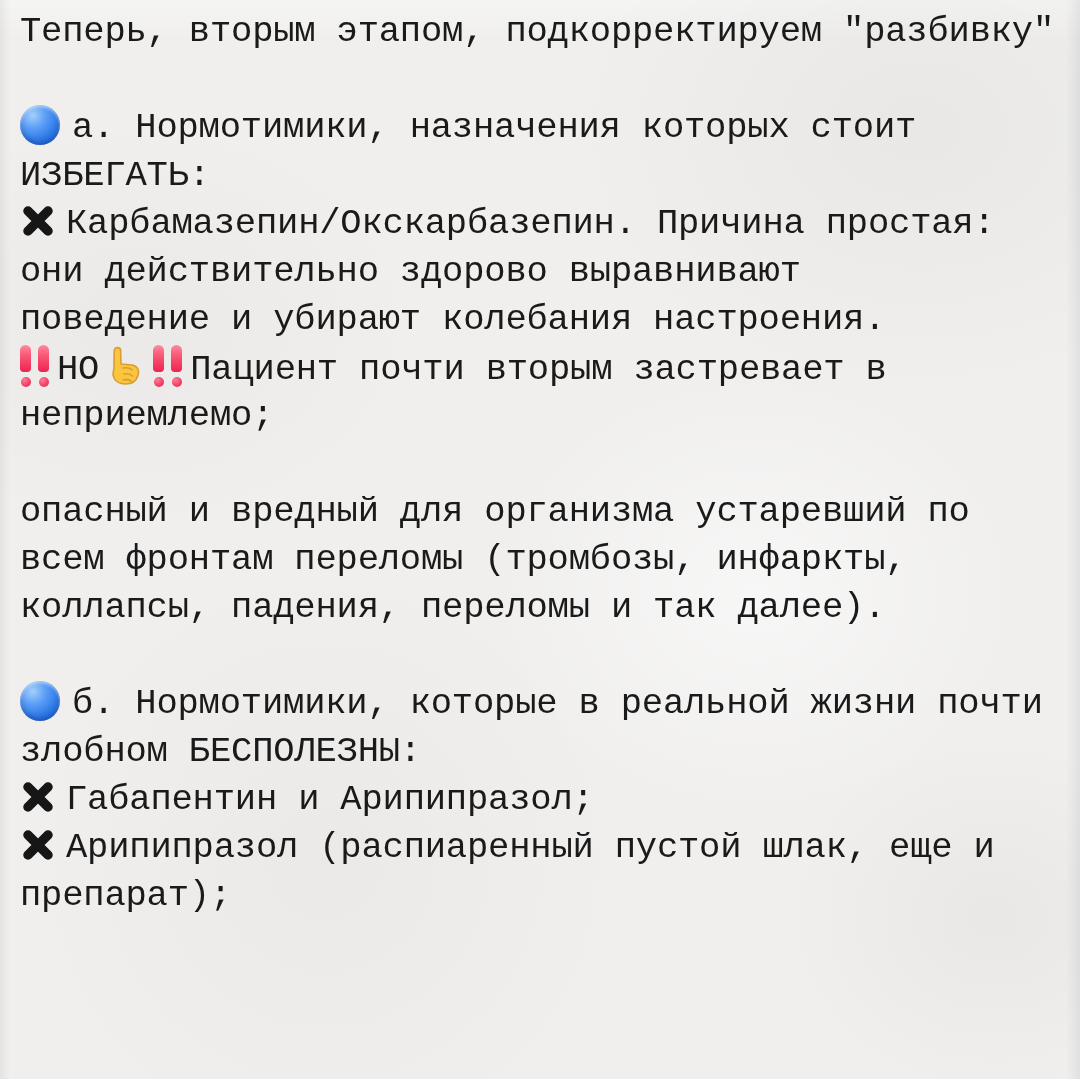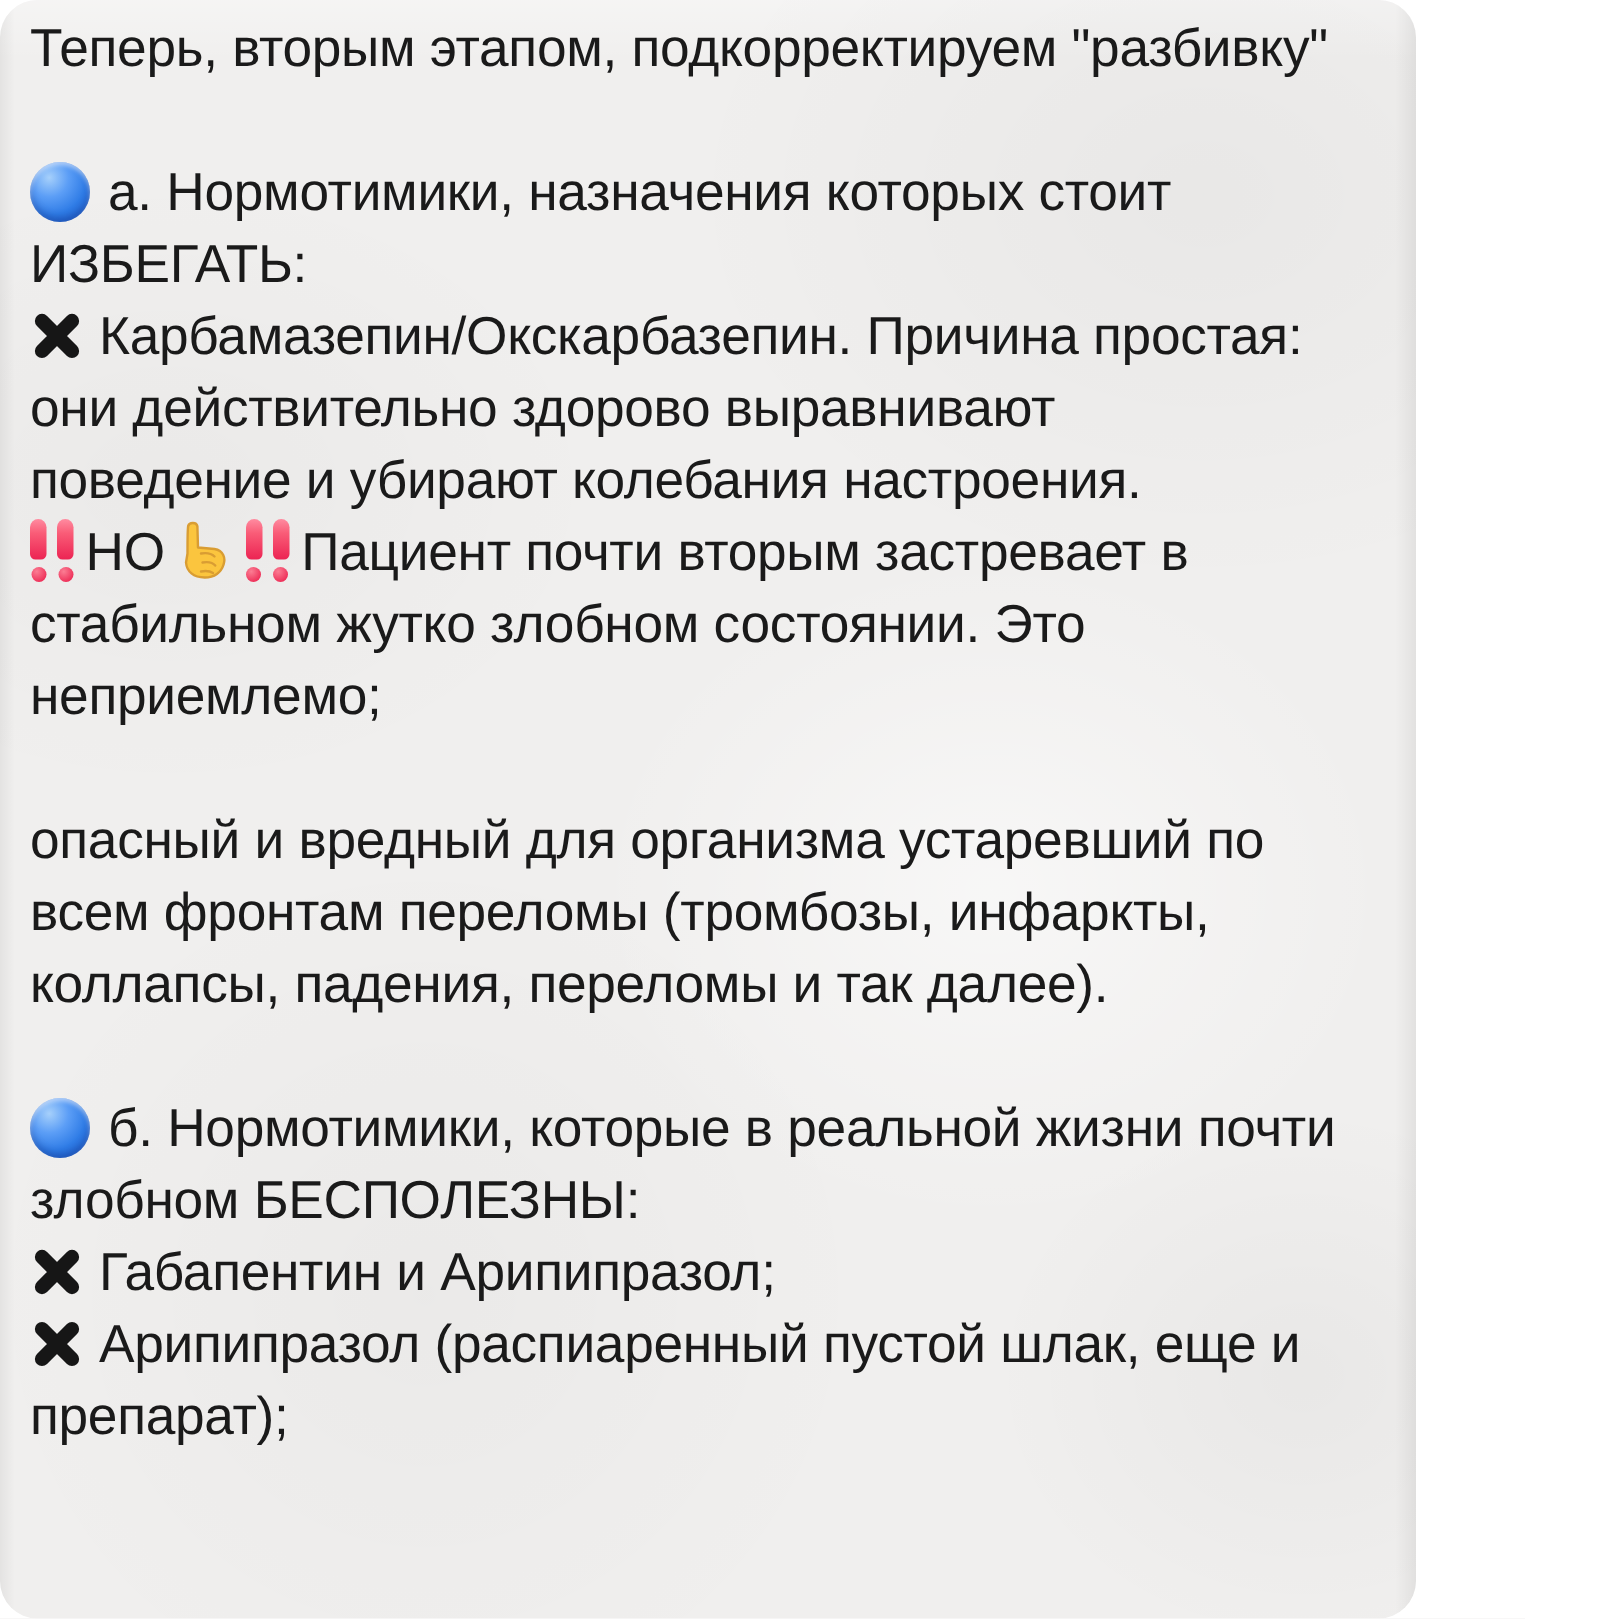--- a/index.html
+++ b/index.html
@@ -1,23 +1,22 @@
 <!DOCTYPE html>
 <html><head>
 <meta charset="utf-8">
 <style>
   html, body { margin: 0; padding: 0; }
   .page {
     position: relative;
-    width: 944px;
+    width: 1080px;
     height: 1079px;
     overflow: hidden;
     background: #f0efee;
-    font-family: Liberation Sans, sans-serif;
-    border-radius: 25px;
+    font-family: Liberation Mono, monospace;
   }
   
   .texture {
     position: absolute; inset: 0; pointer-events: none;
     background:
       radial-gradient(420px 300px at 12% 30%, rgba(0,0,0,0.022), rgba(0,0,0,0) 70%),
       radial-gradient(500px 380px at 85% 12%, rgba(0,0,0,0.03), rgba(0,0,0,0) 70%),
       radial-gradient(380px 320px at 70% 55%, rgba(255,255,255,0.5), rgba(255,255,255,0) 70%),
       radial-gradient(420px 420px at 30% 80%, rgba(0,0,0,0.025), rgba(0,0,0,0) 72%),
       radial-gradient(300px 260px at 92% 85%, rgba(0,0,0,0.03), rgba(0,0,0,0) 70%),
@@ -87,21 +86,20 @@
       <div class="line"><span class="run">ИЗБЕГАТЬ:</span></div>
       <div class="line"><svg class="emoji cross-mark" viewBox="0 0 36 36">
           <path d="M8 8 L28 28 M28 8 L8 28" stroke="#161616" stroke-width="9.5" stroke-linecap="round" fill="none"></path>
         </svg><span class="run">Карбамазепин/Окскарбазепин. Причина простая:</span></div>
       <div class="line"><span class="run">они действительно здорово выравнивают</span></div>
       <div class="line"><span class="run">поведение и убирают колебания настроения.</span></div>
       <div class="line"><span class="emoji dbl-excl"><span class="excl"></span><span class="excl"></span></span><span class="run">НО</span><svg class="emoji finger" viewBox="0 0 42 44">
           <path d="M13 24 C13 12 13 7 13.5 5.5 C14.3 3 19 3 19.6 5.8 L20 20 L31 21 C37 22 38.5 27 37 31.5 C35.5 36.5 31 40 24.5 40 C17 40 12.5 36 12 30 Z" fill="#fbc53e" stroke="#d99d33" stroke-width="1.6" stroke-linejoin="round"></path>
           <path d="M22 24 q6 -1 9 2 M23 30 q6 -1 8.5 2 M22 36 q5 -1 8 1" fill="none" stroke="#d99d33" stroke-width="1.6" stroke-linecap="round"></path>
         </svg><span class="emoji dbl-excl"><span class="excl"></span><span class="excl"></span></span><span class="run">Пациент почти вторым застревает в</span></div>
-      <div class="line"><span class="run">стабильном жутко злобном состоянии. Это</span></div>
       <div class="line"><span class="run">неприемлемо;</span></div>
       <div class="line"></div>
       <div class="line"><span class="run">опасный и вредный для организма устаревший по</span></div>
       <div class="line"><span class="run">всем фронтам переломы (тромбозы, инфаркты,</span></div>
       <div class="line"><span class="run">коллапсы, падения, переломы и так далее).</span></div>
       <div class="line"></div>
       <div class="line"><span class="emoji blue-circle"></span><span class="run">б. Нормотимики, которые в реальной жизни почти</span></div>
       <div class="line"><span class="run">злобном БЕСПОЛЕЗНЫ:</span></div>
       <div class="line"><svg class="emoji cross-mark" viewBox="0 0 36 36">
           <path d="M8 8 L28 28 M28 8 L8 28" stroke="#161616" stroke-width="9.5" stroke-linecap="round" fill="none"></path>

